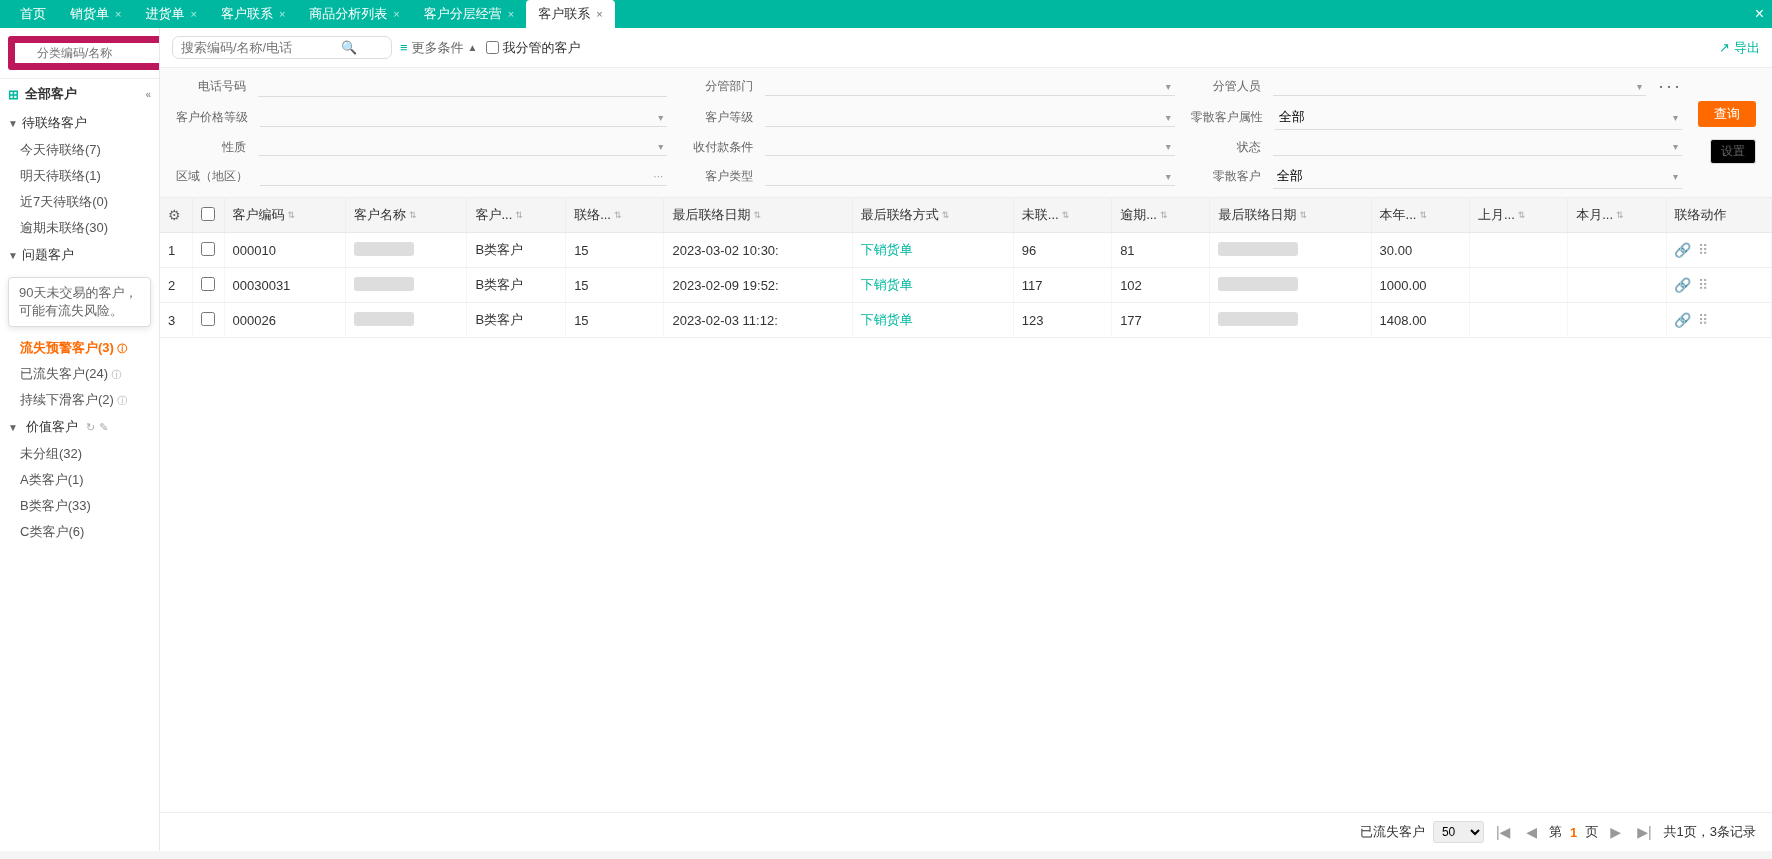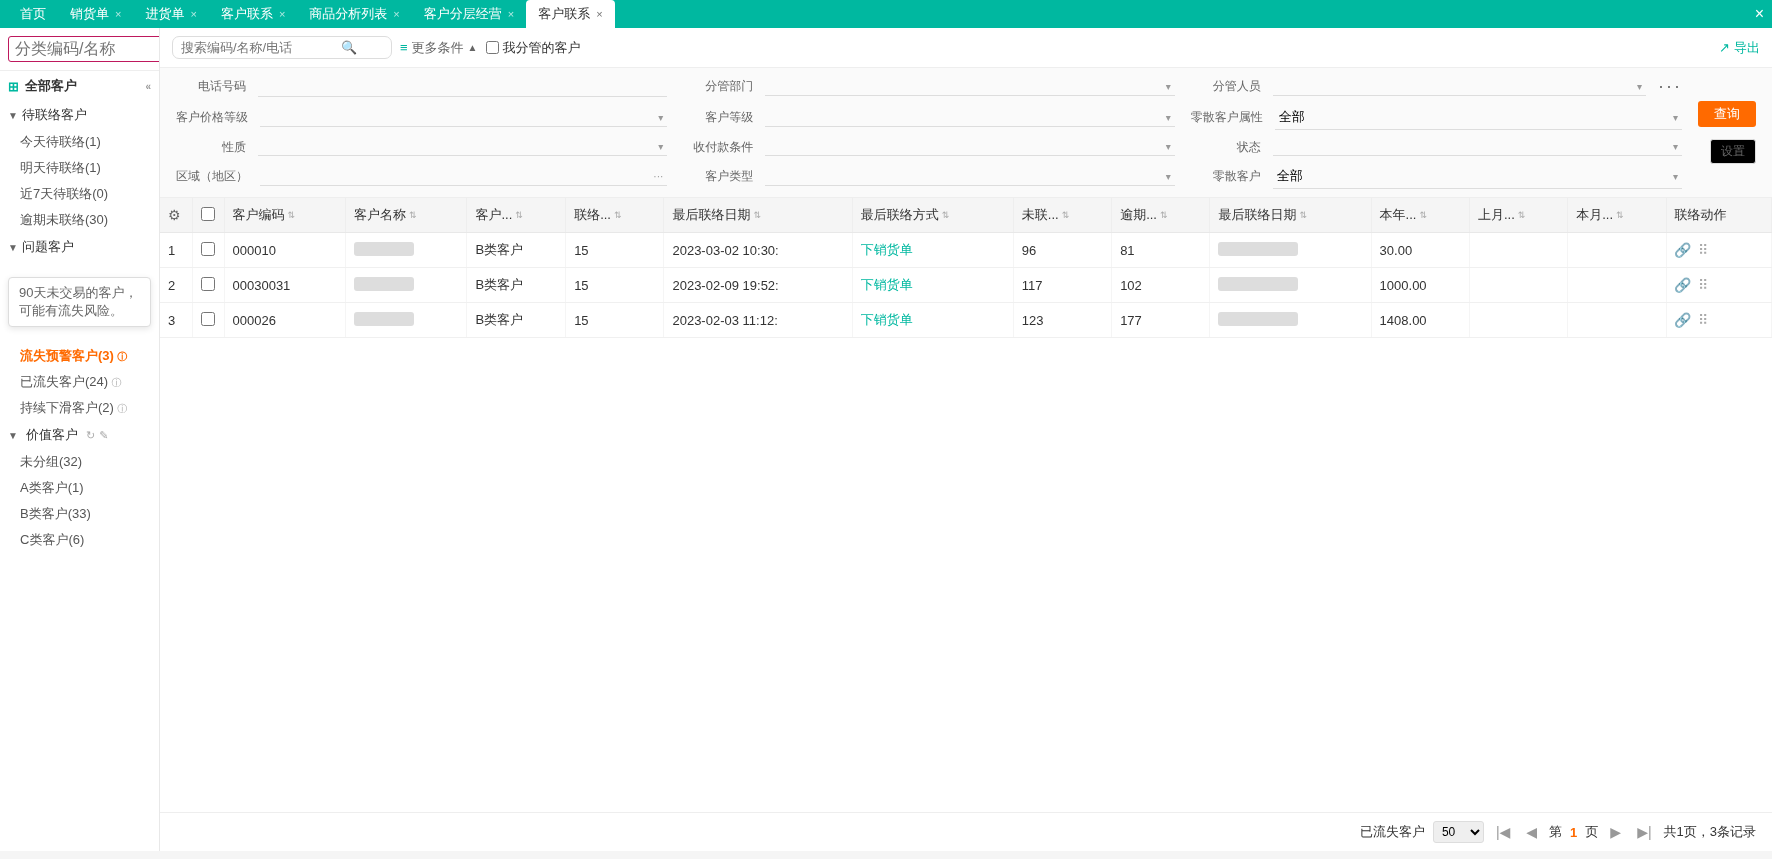--- a/index.html
+++ b/index.html
@@ -11,31 +11,31 @@
     .top-tab.active { background: #fff; color: #333; border-radius: 4px 4px 0 0; }
     .top-tab .close-icon { margin-left: 6px; font-size: 11px; opacity: 0.7; }
     .top-bar-right { margin-left: auto; color: #fff; font-size: 16px; cursor: pointer; }
 
     
     .main-layout { display: flex; height: calc(859px - 36px); }
 
     
     .sidebar { width: 160px; background: #fff; border-right: 1px solid #e8e8e8; overflow-y: auto; flex-shrink: 0; }
     .sidebar-search { display: flex; align-items: center; padding: 8px; border-bottom: 1px solid #eee; }
-    .sidebar-search input { flex: 1; border: 1px solid #be185d; border-radius: 3px; padding: 3px 6px; font-size: 16px; outline: none; }
+    .sidebar-search input { flex: 1; border: 7px solid #be185d; border-radius: 3px; padding: 3px 22px; font-size: 12px; outline: none; }
     .sidebar-all-customers { display: flex; align-items: center; font-weight: bold; color: #333; padding: 6px 8px; cursor: pointer; }
     .sidebar-all-customers .grid-icon { margin-right: 6px; color: #00b8a0; }
     .sidebar-collapse-btn { margin-left: auto; color: #999; font-size: 10px; cursor: pointer; }
 
     .sidebar-group-title { display: flex; align-items: center; color: #333; padding: 5px 8px; cursor: pointer; font-size: 12px; }
     .sidebar-group-title .arrow { margin-right: 4px; font-size: 10px; color: #666; }
     .sidebar-item { padding: 4px 8px 4px 20px; cursor: pointer; color: #555; font-size: 12px; white-space: nowrap; }
     .sidebar-item.active { color: #ff6a00; font-weight: bold; }
 
-    .tooltip-box { background: #fff; border: 1px solid #ddd; border-radius: 4px; padding: 6px 10px; font-size: 12px; color: #666; margin: 16px 8px; box-shadow: 0 2px 6px rgba(0,0,0,0.1); }
+    .tooltip-box { background: #fff; border: 1px solid #ddd; border-radius: 4px; padding: 6px 10px; font-size: 12px; color: #666; margin: 8px 8px; box-shadow: 0 2px 6px rgba(0,0,0,0.1); }
 
     
     .content { flex: 1; display: flex; flex-direction: column; overflow: hidden; background: #fff; }
 
     
     .toolbar { display: flex; align-items: center; padding: 8px 12px; border-bottom: 1px solid #eee; background: #fff; gap: 8px; }
     .search-input-box { display: flex; align-items: center; border: 1px solid #ddd; border-radius: 7px; padding: 3px 8px; width: 220px; }
     .search-input-box input { border: none; outline: none; font-size: 13px; width: 180px; }
     .search-input-box .s-icon { color: #ff6a00; cursor: pointer; }
     .filter-btn { display: flex; align-items: center; gap: 4px; color: #666; cursor: pointer; border: none; background: none; font-size: 13px; }
@@ -130,21 +130,21 @@
       <span class="grid-icon">⊞</span>
       <span>全部客户</span>
       <span class="sidebar-collapse-btn">«</span>
     </div>
 
     <div class="sidebar-group-title">
       <span class="arrow">▼</span>
       <span>待联络客户</span>
     </div>
     <div class="sidebar-item">
-      <span>今天待联络(1)</span>
+      <span>今天待联络(7)</span>
     </div>
     <div class="sidebar-item">
       <span>明天待联络(1)</span>
     </div>
     <div class="sidebar-item">
       <span>近7天待联络(0)</span>
     </div>
     <div class="sidebar-item">
       <span>逾期未联络(30)</span>
     </div>

